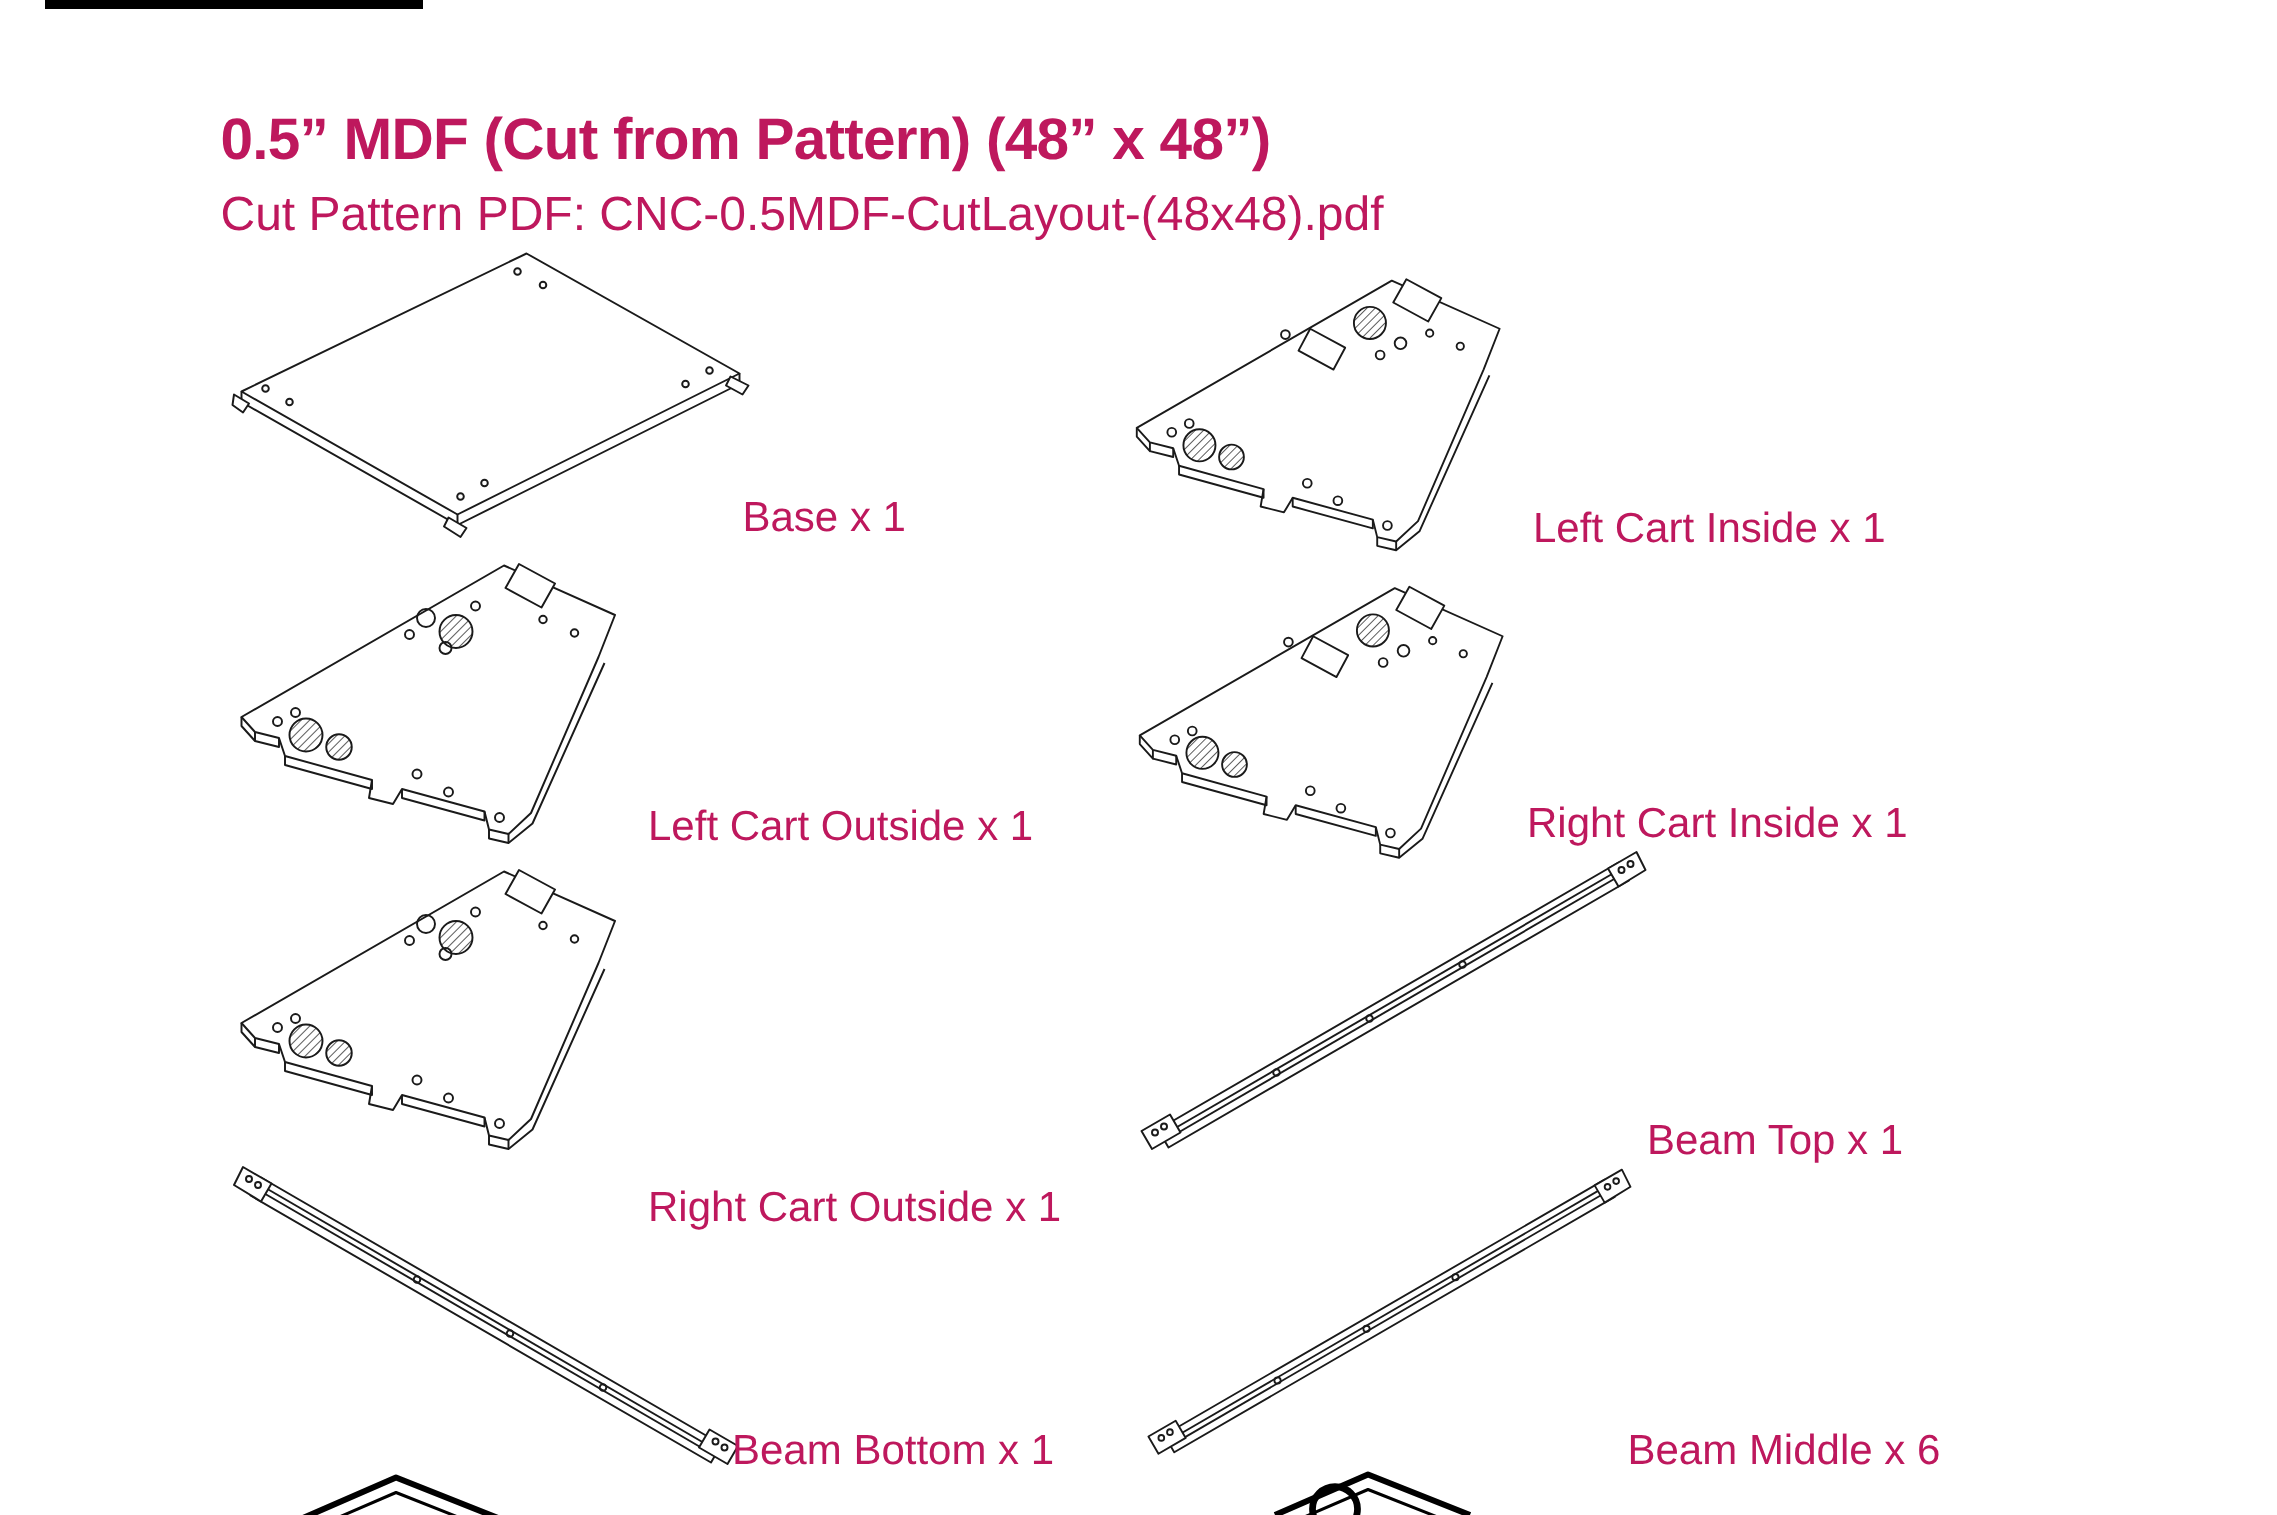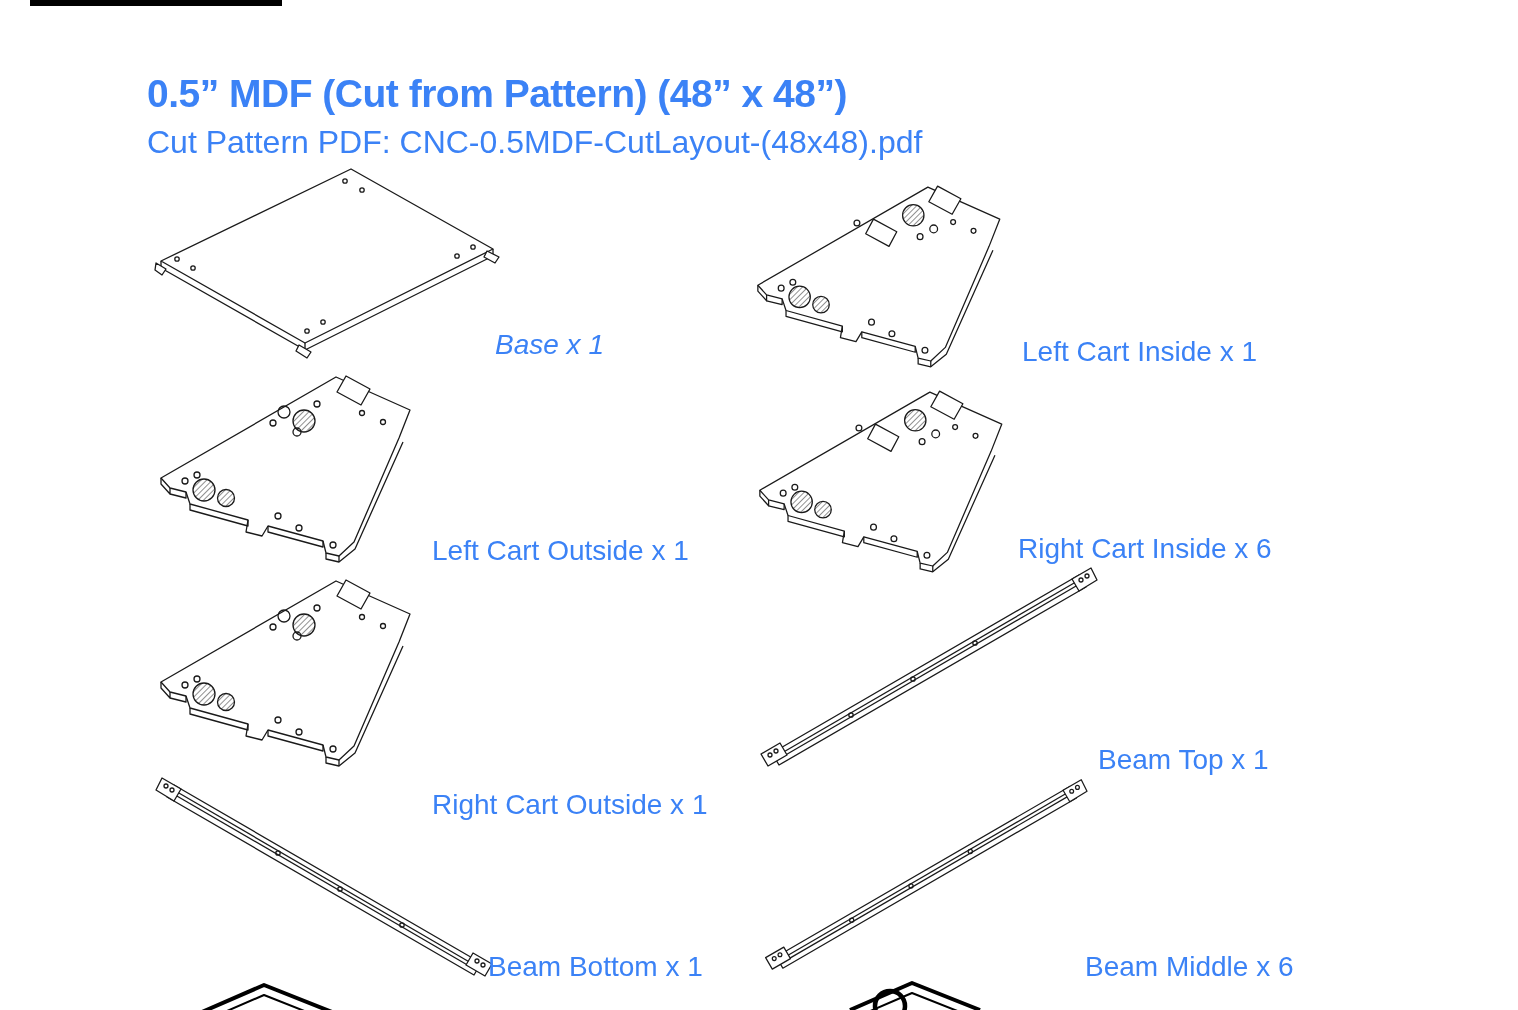--- a/index.html
+++ b/index.html
@@ -3,21 +3,21 @@
 <meta charset="utf-8">
 <style>
   html, body { margin: 0; padding: 0; background: #ffffff; }
   .page {
     position: relative;
     width: 1518px;
     height: 1010px;
     background: #ffffff;
     overflow: hidden;
     font-family: "Liberation Sans", sans-serif;
-    color: #3b82f6;
+    color: #be185d;
   }
   .scan-artifact {
     position: absolute;
     left: 30px; top: 0; width: 252px; height: 6px;
     background: #000;
   }
   .title {
     position: absolute;
     left: 147px; top: 72px;
     margin: 0;
@@ -139,42 +139,42 @@
   <div class="scan-artifact"></div>
 
   <h1 class="title">0.5” MDF (Cut from Pattern) (48” x 48”)</h1>
   <div class="subtitle">Cut Pattern PDF: CNC-0.5MDF-CutLayout-(48x48).pdf</div>
 
   <div class="fig" style="left:155px; top:165px; width:345px; height:195px;">
     <svg viewBox="0 0 345 195">
         <use href="#g-base-sheet"></use>
       </svg>
   </div>
-  <div class="part-label" style="left:495px; top:329px;font-style:italic;">Base x 1</div>
+  <div class="part-label" style="left:495px; top:329px;">Base x 1</div>
 
   <div class="fig" style="left:753px; top:176px; width:272px; height:200px;">
     <svg viewBox="0 0 280 205">
         <use href="#g-cart-inside"></use>
       </svg>
   </div>
   <div class="part-label" style="left:1022px; top:336px;">Left Cart Inside x 1</div>
 
   <div class="fig" style="left:156px; top:366px; width:280px; height:205px;">
     <svg viewBox="0 0 280 205">
         <use href="#g-cart-outside"></use>
       </svg>
   </div>
   <div class="part-label" style="left:432px; top:535px;">Left Cart Outside x 1</div>
 
   <div class="fig" style="left:755px; top:381px; width:272px; height:200px;">
     <svg viewBox="0 0 280 205">
         <use href="#g-cart-inside"></use>
       </svg>
   </div>
-  <div class="part-label" style="left:1018px; top:533px;">Right Cart Inside x 6</div>
+  <div class="part-label" style="left:1018px; top:533px;">Right Cart Inside x 1</div>
 
   <div class="fig" style="left:156px; top:570px; width:280px; height:205px;">
     <svg viewBox="0 0 280 205">
         <use href="#g-cart-outside"></use>
       </svg>
   </div>
   <div class="part-label" style="left:432px; top:741px;margin-top:48px;">Right Cart Outside x 1</div>
 
   <div class="fig" style="left:752px; top:563px; width:345px; height:205px;">
     <svg viewBox="0 0 345 205">

